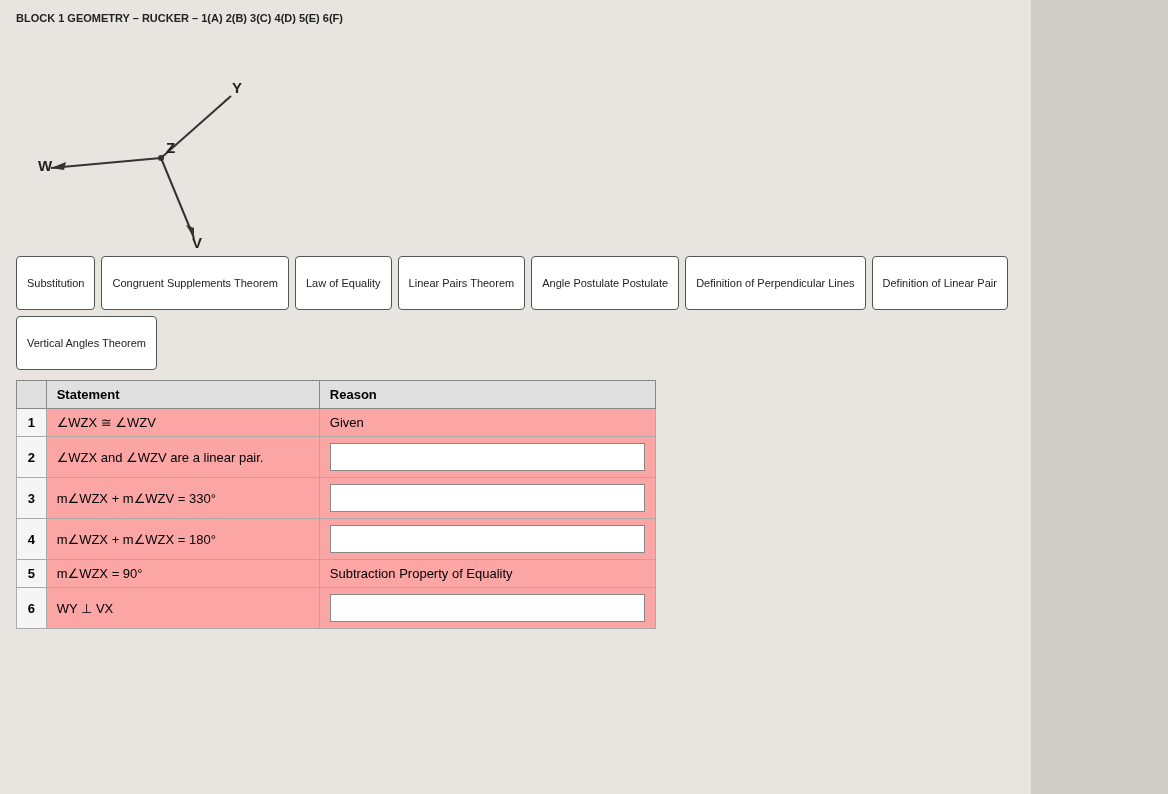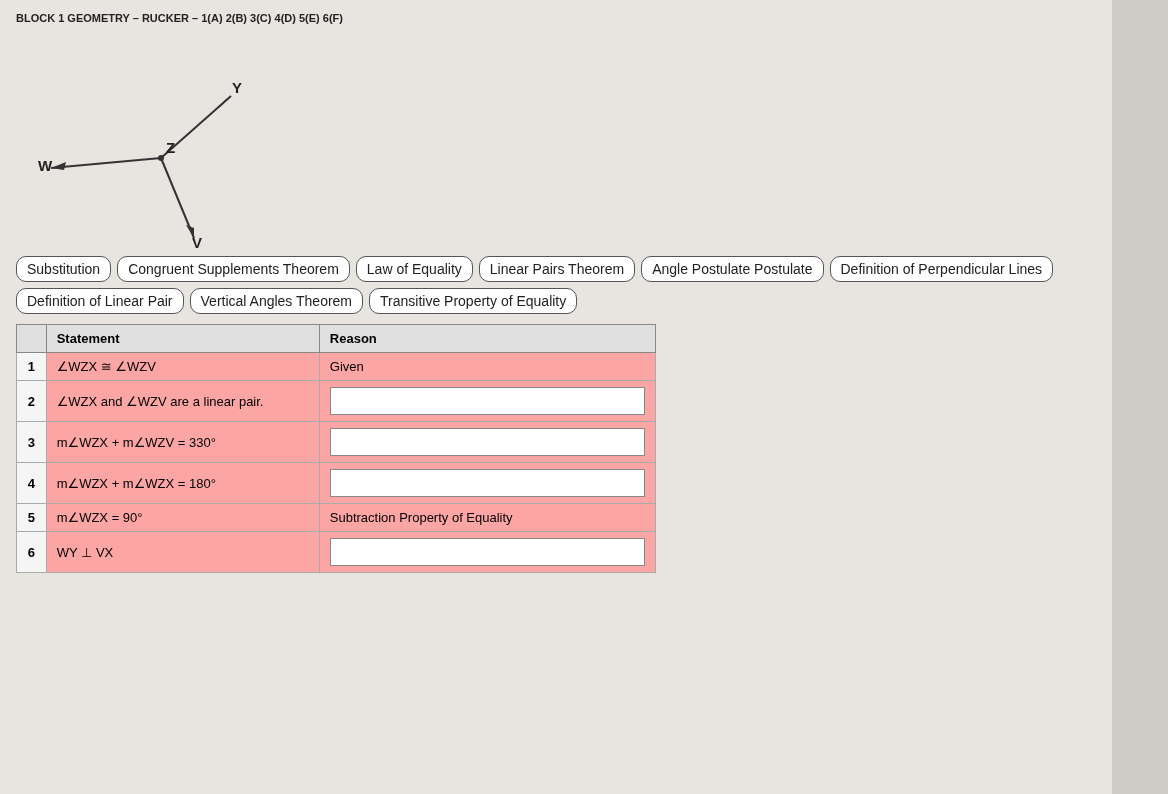--- a/index.html
+++ b/index.html
@@ -6,21 +6,21 @@
     body {
       background: #d0ccc8;
       font-family: Arial, sans-serif;
       font-size: 13px;
       width: 1168px;
       min-height: 794px;
       overflow: hidden;
     }
     .page {
       background: #e8e4e0;
-      width: 1112px;
+      width: 1031px;
       min-height: 794px;
       padding: 12px 16px;
       position: relative;
     }
     .header {
       margin-bottom: 4px;
     }
     .header-line1 {
       font-size: 11px;
       font-weight: bold;
@@ -44,23 +44,23 @@
     .reason-buttons-area {
       display: flex;
       flex-wrap: wrap;
       gap: 6px;
       margin-bottom: 10px;
       max-width: 1100px;
     }
     .reason-btn {
       background: #fff;
       border: 1.5px solid #555;
-      border-radius: 10px;
-      padding: 4px 10px;
-      font-size: 14px;
+      border-radius: 4px;
+      padding: 20px 10px;
+      font-size: 11px;
       color: #222;
       cursor: pointer;
       white-space: nowrap;
     }
     .proof-table {
       border-collapse: collapse;
       width: 640px;
       background: #fca5a5;
       border: 1.5px solid #777;
     }
@@ -133,21 +133,20 @@
 
     <button class="reason-btn">Substitution</button>
     <button class="reason-btn">Congruent Supplements Theorem</button>
     <button class="reason-btn">Law of Equality</button>
     <button class="reason-btn">Linear Pairs Theorem</button>
     <button class="reason-btn">Angle Postulate Postulate</button>
 
     <button class="reason-btn">Definition of Perpendicular Lines</button>
     <button class="reason-btn">Definition of Linear Pair</button>
     <button class="reason-btn">Vertical Angles Theorem</button>
-    <button class="reason-btn">Transitive Property of Equality</button>
   </div>
 
   <table class="proof-table">
     <thead>
       <tr>
         <th style="width:28px;"></th>
         <th style="width:260px;">Statement</th>
         <th style="width:320px;">Reason</th>
       </tr>
     </thead>

